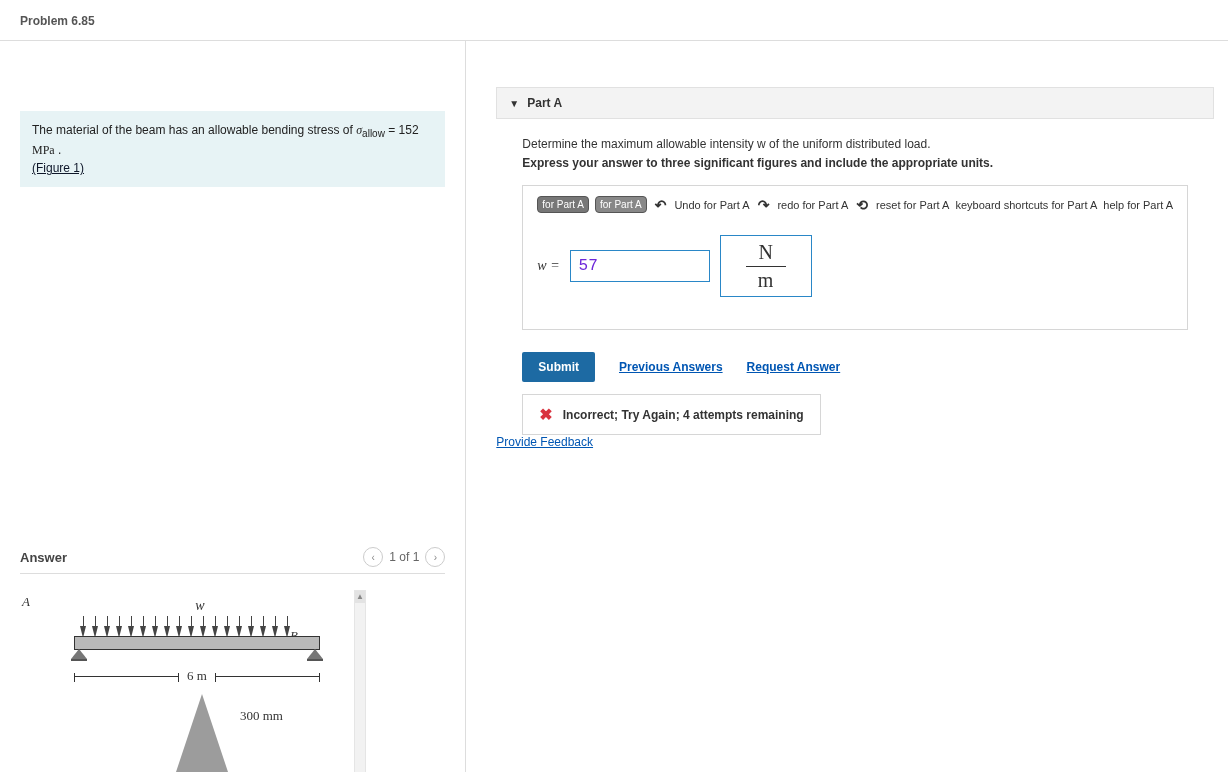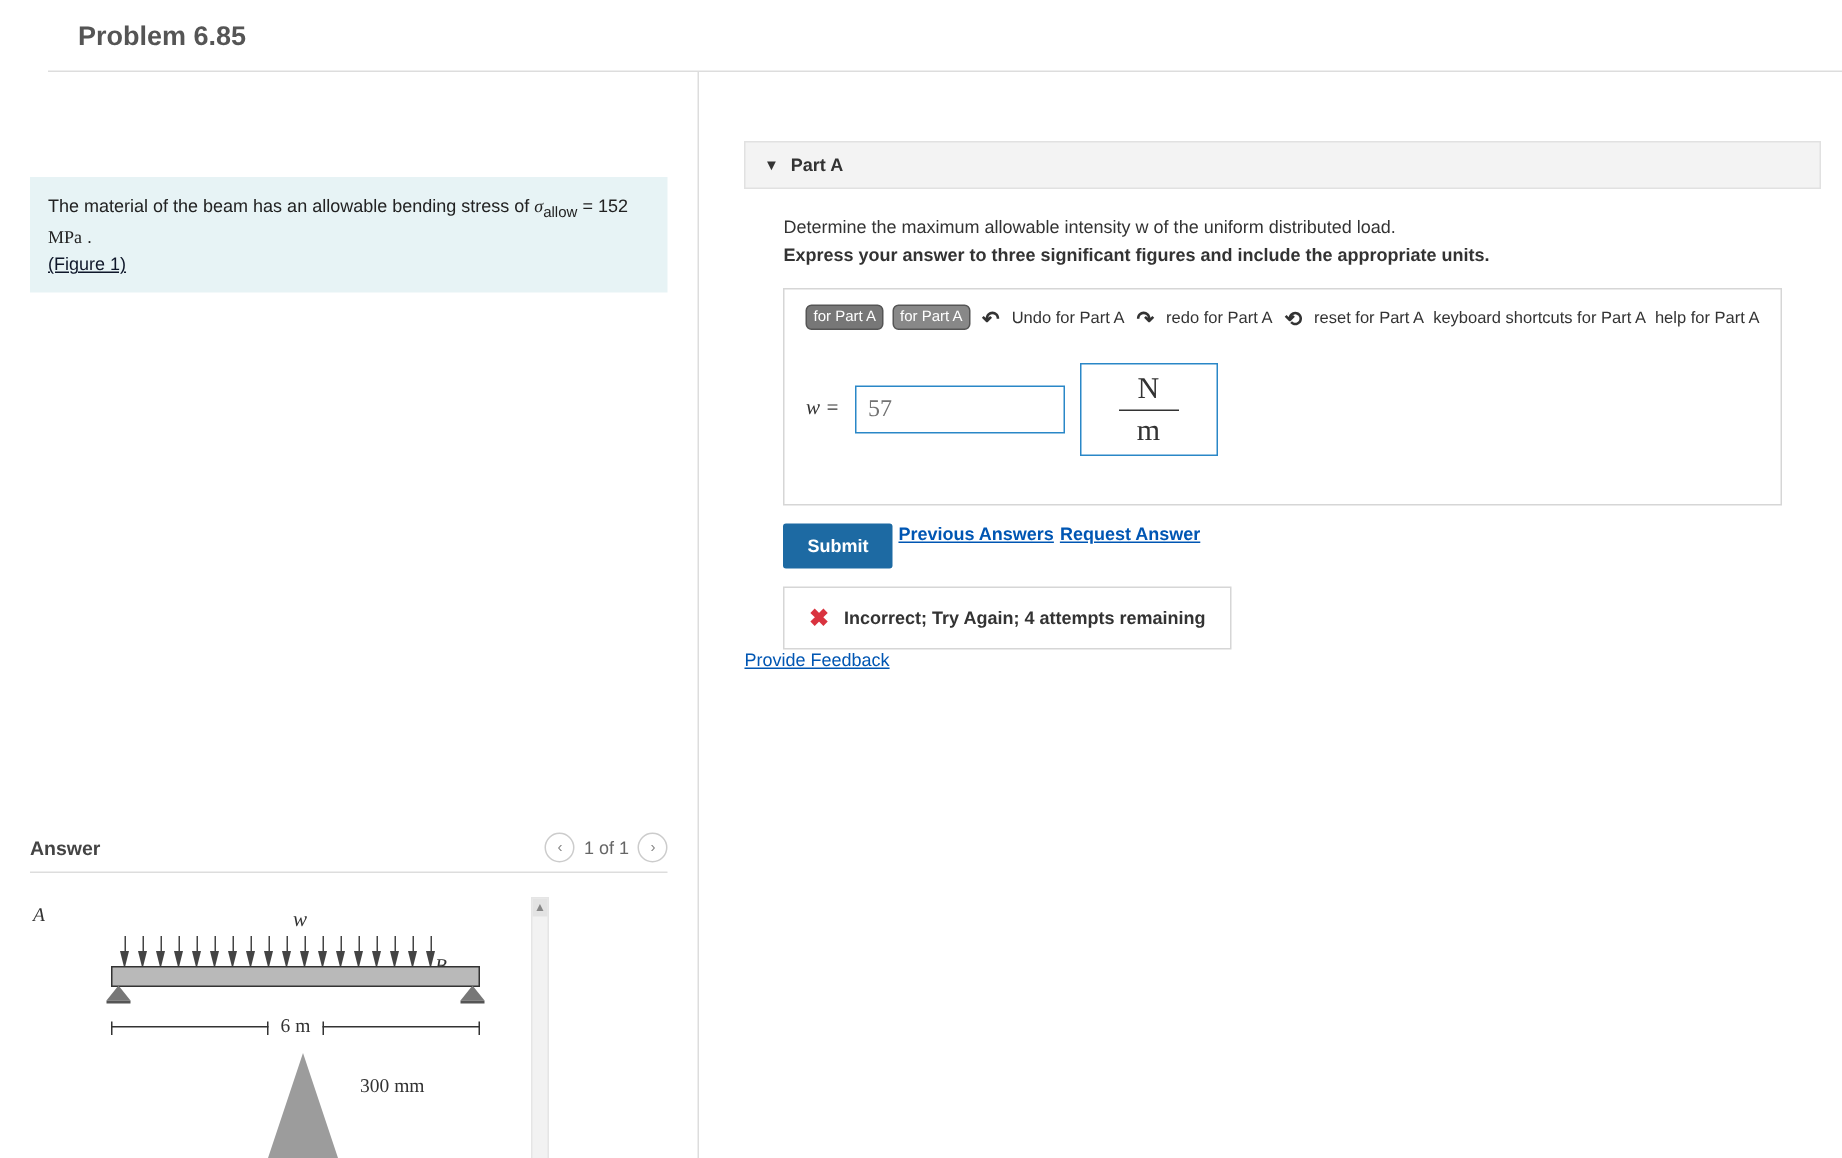--- a/index.html
+++ b/index.html
@@ -5,25 +5,24 @@
   * { box-sizing: border-box; }
   body {
     margin: 0;
     font-family: Arial, Helvetica, sans-serif;
     font-size: 12px;
     color: #333;
     background: #fff;
   }
   .page-title {
     font-weight: bold;
-    font-size: 18px;
+    font-size: 12px;
     color: #555;
     padding: 14px 20px 12px 20px;
     border-bottom: 1px solid #ddd;
-    margin-left: 32px;
   }
   .main {
     display: flex;
     height: calc(100% - 42px);
   }
   .left-pane {
     width: 468px;
     border-right: 1px solid #ddd;
     padding: 70px 20px 0 20px;
     position: relative;
@@ -115,35 +114,35 @@
   }
 
   .answer-row {
     display: flex; align-items: center; gap: 10px;
   }
   .wvar { font-style: italic; font-family: "Times New Roman", serif; font-size: 14px; }
   .val-input {
     border: 1px solid #2a87c7;
     height: 32px; width: 140px;
     font-size: 16px; padding: 0 8px;
-    font-family: Liberation Serif, serif;
-    color: #737373;
+    font-family: Liberation Mono, monospace;
+    color: #6d28d9;
   }
   .unit-box {
     border: 1px solid #2a87c7;
     height: 62px; width: 92px;
     display: flex; flex-direction: column;
     align-items: center; justify-content: center;
     font-family: "Times New Roman", serif;
     font-size: 20px;
   }
   .unit-box .num { border-bottom: 1px solid #333; width: 40px; text-align: center; padding-bottom: 2px; }
   .unit-box .den { padding-top: 2px; }
 
-  .actions { margin: 12px 26px 0 26px; display: flex; gap: 4px; }
+  .actions { margin: 22px 26px 0 26px; display: flex; align-items: center; gap: 24px; }
   .submit-btn {
     background: #1d6aa3; color: #fff; border: none;
     padding: 8px 16px; font-weight: bold; font-size: 12px;
     border-radius: 2px;
   }
   .link { color: #0056b3; text-decoration: underline; font-size: 12px; font-weight: bold; }
 
   .feedback-box {
     border: 1px solid #d6d6d6;
     margin: 12px 26px 0 26px;

